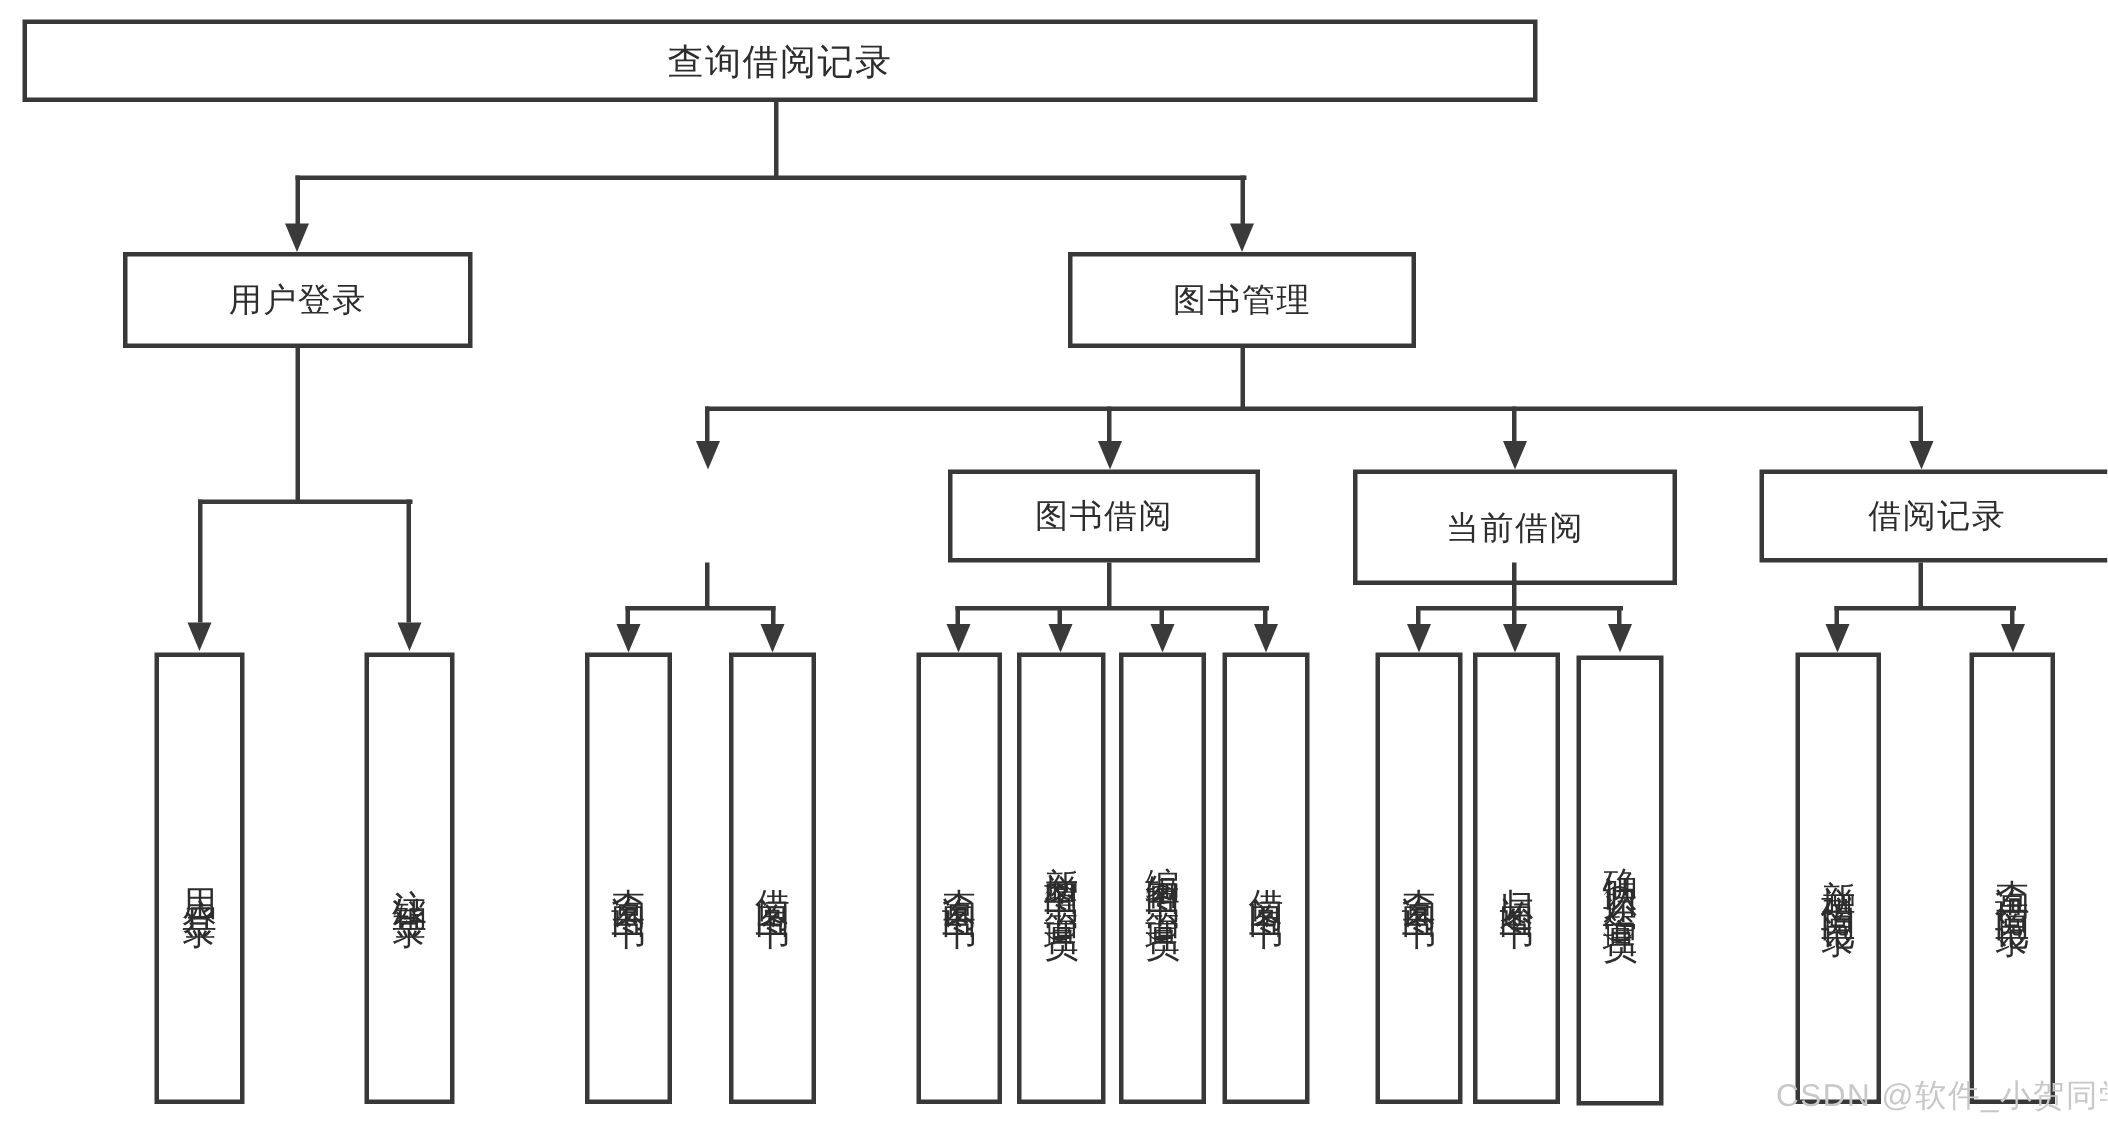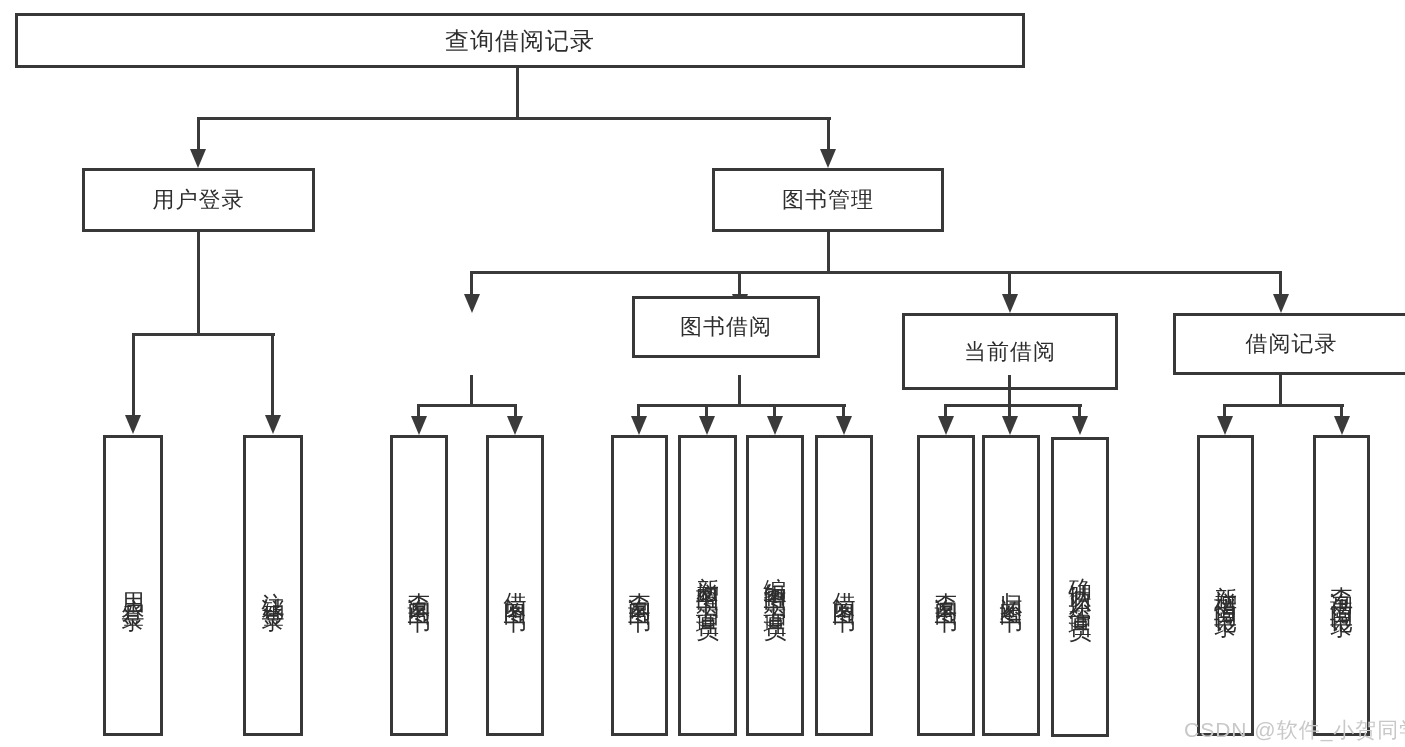--- a/index.html
+++ b/index.html
@@ -63,21 +63,21 @@
   <div class="hl" style="left:470px;top:271px;width:812px;"></div>
   <div class="vl" style="left:470px;top:271px;height:24px;"></div>
   <div class="ar" style="left:464px;top:294px;"></div>
   <div class="vl" style="left:738px;top:271px;height:24px;"></div>
   <div class="ar" style="left:732px;top:294px;"></div>
   <div class="vl" style="left:1008px;top:271px;height:24px;"></div>
   <div class="ar" style="left:1002px;top:294px;"></div>
   <div class="vl" style="left:1279px;top:271px;height:24px;"></div>
   <div class="ar" style="left:1273px;top:294px;"></div>
 
-  <div class="box" style="left:632px;top:296px;width:188px;height:62px;">
+  <div class="box" style="left:632px;top:313px;width:208px;height:62px;">
     <span>图书借阅</span>
   </div>
   <div class="box" style="left:902px;top:313px;width:216px;height:77px;">
     <span>当前借阅</span>
   </div>
   <div class="box" style="left:1173px;top:313px;width:237px;height:62px;">
     <span>借阅记录</span>
   </div>
 
   <div class="vl" style="left:470px;top:375px;height:31px;"></div>

